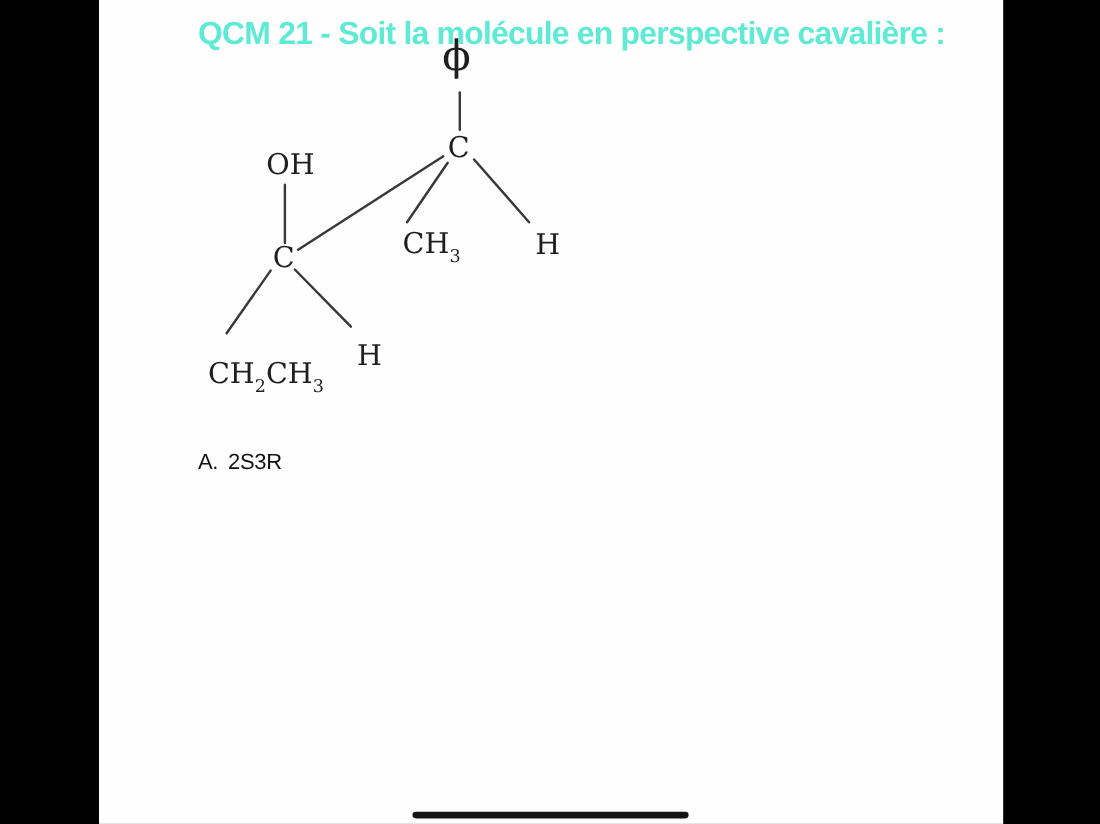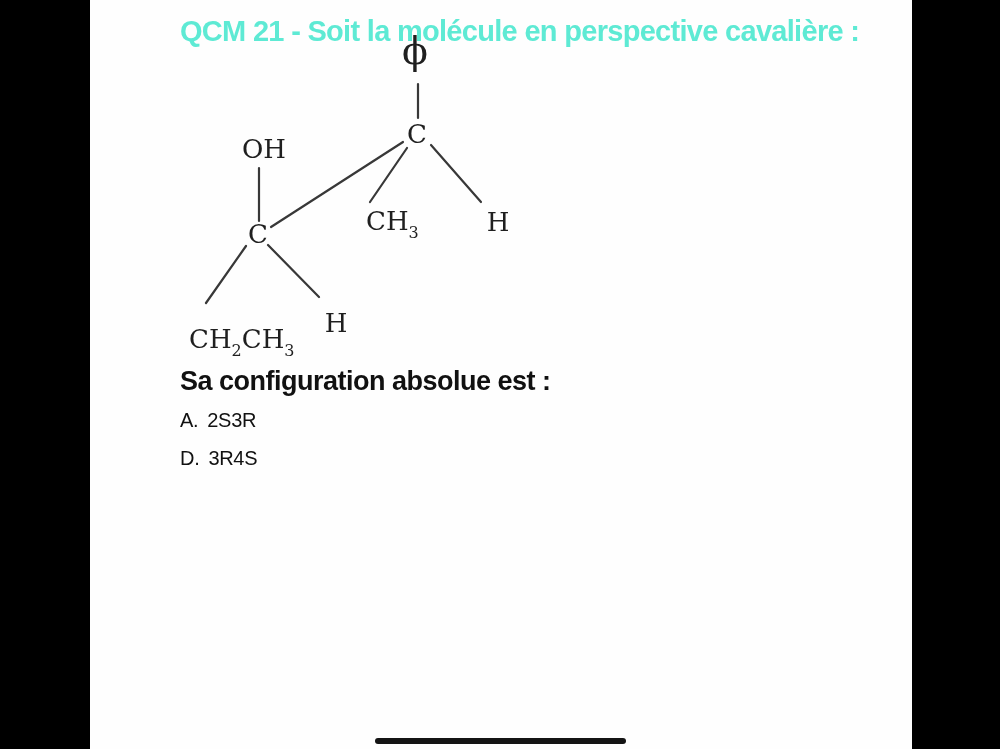--- a/index.html
+++ b/index.html
@@ -100,21 +100,19 @@
       <text x="264" y="158" font-size="26" text-anchor="middle" fill="#1f1f1f"><tspan>OH</tspan></text>
       <text x="258" y="243" font-size="26" text-anchor="middle" fill="#1f1f1f"><tspan>C</tspan></text>
       <text x="366" y="230" font-size="26" text-anchor="start" fill="#1f1f1f"><tspan>CH</tspan><tspan dy="8" font-size="16">3</tspan></text>
       <text x="498" y="231" font-size="26" text-anchor="middle" fill="#1f1f1f"><tspan>H</tspan></text>
       <text x="189" y="348" font-size="26" text-anchor="start" fill="#1f1f1f"><tspan>CH</tspan><tspan dy="8" font-size="16">2</tspan><tspan dy="-8">CH</tspan><tspan dy="8" font-size="16">3</tspan></text>
       <text x="336" y="332" font-size="26" text-anchor="middle" fill="#1f1f1f"><tspan>H</tspan></text>
     </svg>
 
   <h1 class="title">QCM 21 - Soit la molécule en perspective cavalière :</h1>
 
-  <div class="prompt">Sa configuration absolue est :</div>
 
   <div class="options" id="options">
       <div class="option-row"><span class="letter">A.</span><span>2S3R</span></div>
-      <div class="option-row"><span class="letter">D.</span><span>3R4S</span></div>
     </div>
 
   <div class="home-indicator"></div>
 </div>
 
 </body></html>

